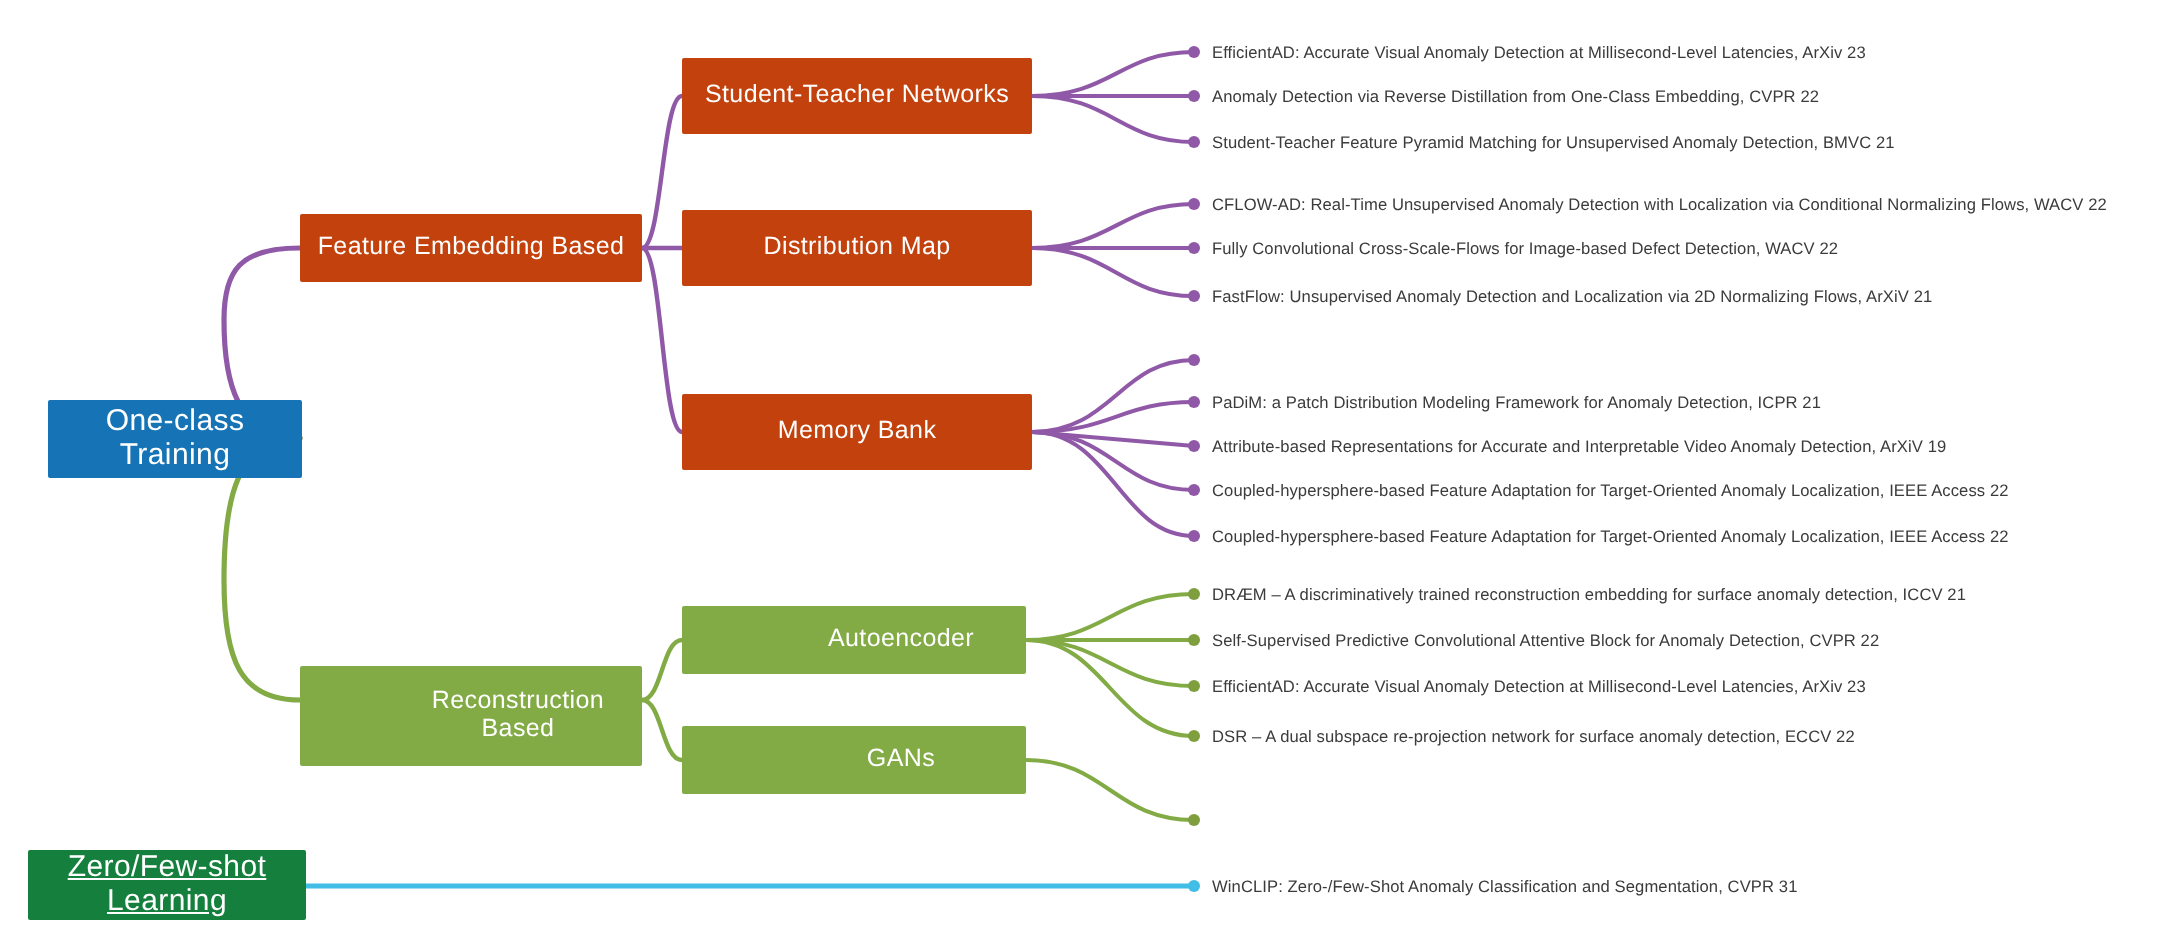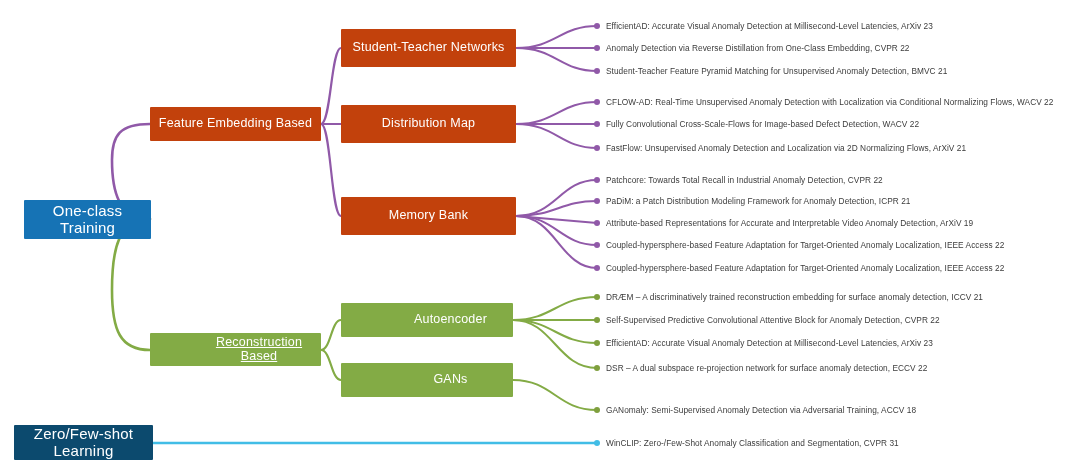--- a/index.html
+++ b/index.html
@@ -17,21 +17,21 @@
     color:#ffffff;
     text-align:center;
     letter-spacing:.2px;
     box-sizing:border-box;
     border-radius:1px;
     user-select:none;
   }
   .node span{display:block;line-height:1.1;}
 
   .node.root{background:#1673b5;font-size:15px;}
-  .node.zero{background:#0c4a6e;font-size:15px;}
+  .node.zero{background:#15803d;font-size:15px;text-decoration:underline;}
   .node.purple{background:#c2410c;font-size:12.5px;}
   .node.green{background:#83ab45;font-size:12.5px;padding-left:47px;}
 
   .leaf{
     position:absolute;
     font-size:8.3px;
     color:#3b3b3b;
     white-space:nowrap;
     line-height:1;
     letter-spacing:.05px;
@@ -93,21 +93,21 @@
   </div>
 
   <div class="node zero" style="left:14px;top:425px;width:139px;height:35px;">
     <span>Zero/Few-shot Learning</span>
   </div>
 
   <div class="node purple" style="left:150px;top:107px;width:171px;height:34px;">
     <span>Feature Embedding Based</span>
   </div>
 
-  <div class="node green" style="left:150px;top:333px;width:171px;height:33px;text-decoration:underline;">
+  <div class="node green" style="left:150px;top:333px;width:171px;height:50px;">
     <span>Reconstruction Based</span>
   </div>
 
   <div class="node purple" style="left:341px;top:29px;width:175px;height:38px;">
     <span>Student-Teacher Networks</span>
   </div>
 
   <div class="node purple" style="left:341px;top:105px;width:175px;height:38px;">
     <span>Distribution Map</span>
   </div>
@@ -136,21 +136,20 @@
   <div class="bullet p" style="left:594px;top:99px;"></div>
   <div class="leaf" style="left:606px;top:98px;">CFLOW-AD: Real-Time Unsupervised Anomaly Detection with Localization via Conditional Normalizing Flows, WACV 22</div>
 
   <div class="bullet p" style="left:594px;top:121px;"></div>
   <div class="leaf" style="left:606px;top:120px;">Fully Convolutional Cross-Scale-Flows for Image-based Defect Detection, WACV 22</div>
 
   <div class="bullet p" style="left:594px;top:145px;"></div>
   <div class="leaf" style="left:606px;top:144px;">FastFlow: Unsupervised Anomaly Detection and Localization via 2D Normalizing Flows, ArXiV 21</div>
 
   <div class="bullet p" style="left:594px;top:177px;"></div>
-  <div class="leaf" style="left:606px;top:176px;">Patchcore: Towards Total Recall in Industrial Anomaly Detection, CVPR 22</div>
 
   <div class="bullet p" style="left:594px;top:198px;"></div>
   <div class="leaf" style="left:606px;top:197px;">PaDiM: a Patch Distribution Modeling Framework for Anomaly Detection, ICPR 21</div>
 
   <div class="bullet p" style="left:594px;top:220px;"></div>
   <div class="leaf" style="left:606px;top:219px;">Attribute-based Representations for Accurate and Interpretable Video Anomaly Detection, ArXiV 19</div>
 
   <div class="bullet p" style="left:594px;top:242px;"></div>
   <div class="leaf" style="left:606px;top:241px;">Coupled-hypersphere-based Feature Adaptation for Target-Oriented Anomaly Localization, IEEE Access 22</div>
 
@@ -163,18 +162,17 @@
   <div class="bullet g" style="left:594px;top:317px;"></div>
   <div class="leaf" style="left:606px;top:316px;">Self-Supervised Predictive Convolutional Attentive Block for Anomaly Detection, CVPR 22</div>
 
   <div class="bullet g" style="left:594px;top:340px;"></div>
   <div class="leaf" style="left:606px;top:339px;">EfficientAD: Accurate Visual Anomaly Detection at Millisecond-Level Latencies, ArXiv 23</div>
 
   <div class="bullet g" style="left:594px;top:365px;"></div>
   <div class="leaf" style="left:606px;top:364px;">DSR – A dual subspace re-projection network for surface anomaly detection, ECCV 22</div>
 
   <div class="bullet g" style="left:594px;top:407px;"></div>
-  <div class="leaf" style="left:606px;top:406px;">GANomaly: Semi-Supervised Anomaly Detection via Adversarial Training, ACCV 18</div>
 
   <div class="bullet b" style="left:594px;top:440px;"></div>
   <div class="leaf" style="left:606px;top:439px;">WinCLIP: Zero-/Few-Shot Anomaly Classification and Segmentation, CVPR 31</div>
 
 </div>
 
 </body></html>

